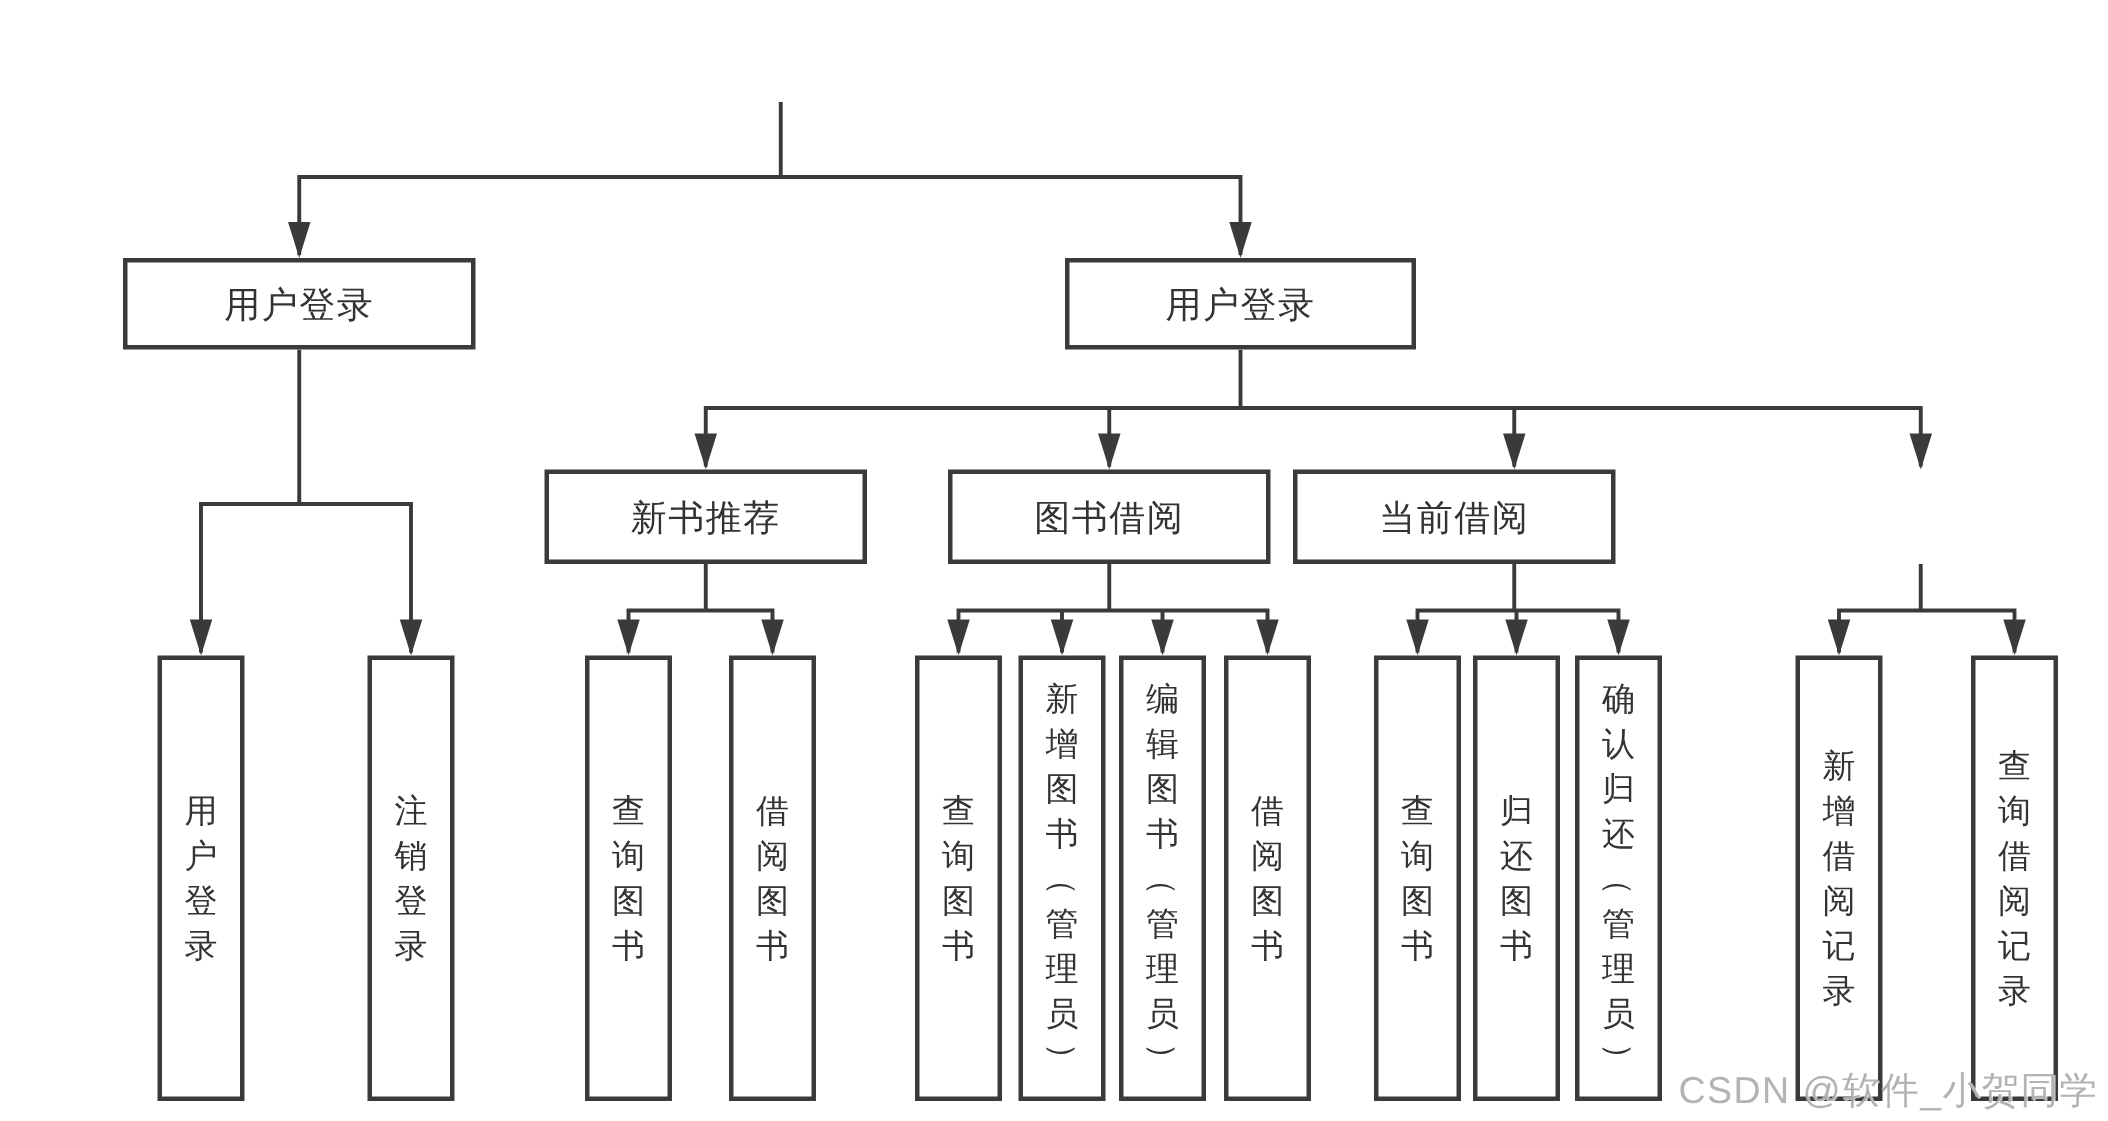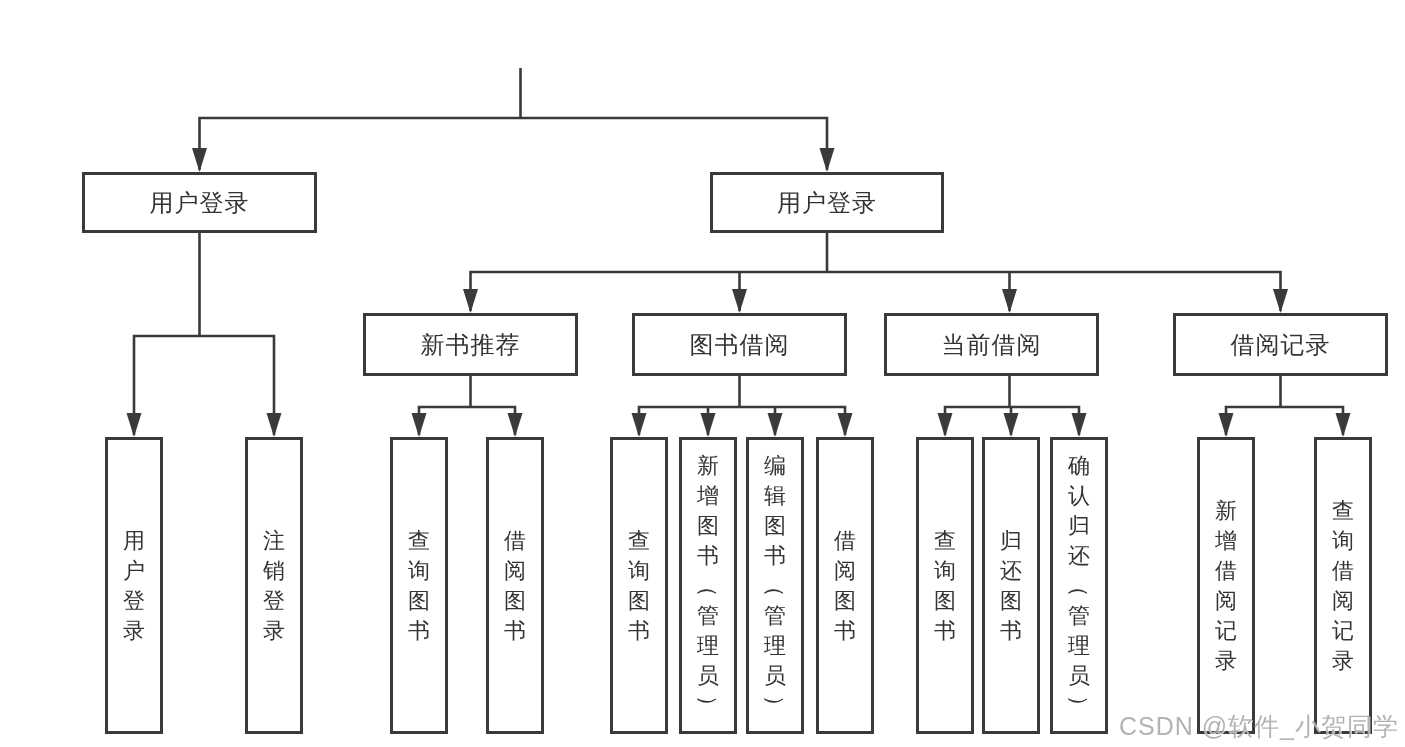--- a/index.html
+++ b/index.html
@@ -133,25 +133,22 @@
   <div class="node" style="left:710px; top:172px; width:234px; height:61px;">
     <span>用户登录</span>
   </div>
 
   <div class="node" style="left:632px; top:313px; width:215px; height:63px;">
     <span>图书借阅</span>
   </div>
   <div class="node" style="left:363px; top:313px; width:215px; height:63px;">
     <span>新书推荐</span>
   </div>
-  <div class="node" style="left:884px; top:313px; width:215px; height:63px;">
+  <div class="node" style="left:862px; top:313px; width:215px; height:63px;">
     <span>当前借阅</span>
-  </div>
-  <div class="node" style="left:1173px; top:313px; width:215px; height:63px;">
-    <span>借阅记录</span>
   </div>
 
   <div class="leaf" style="left:105px;">
       <span class="vchar">用</span>
       <span class="vchar">户</span>
       <span class="vchar">登</span>
       <span class="vchar">录</span>
     </div>
   <div class="leaf" style="left:245px;">
       <span class="vchar">注</span>

